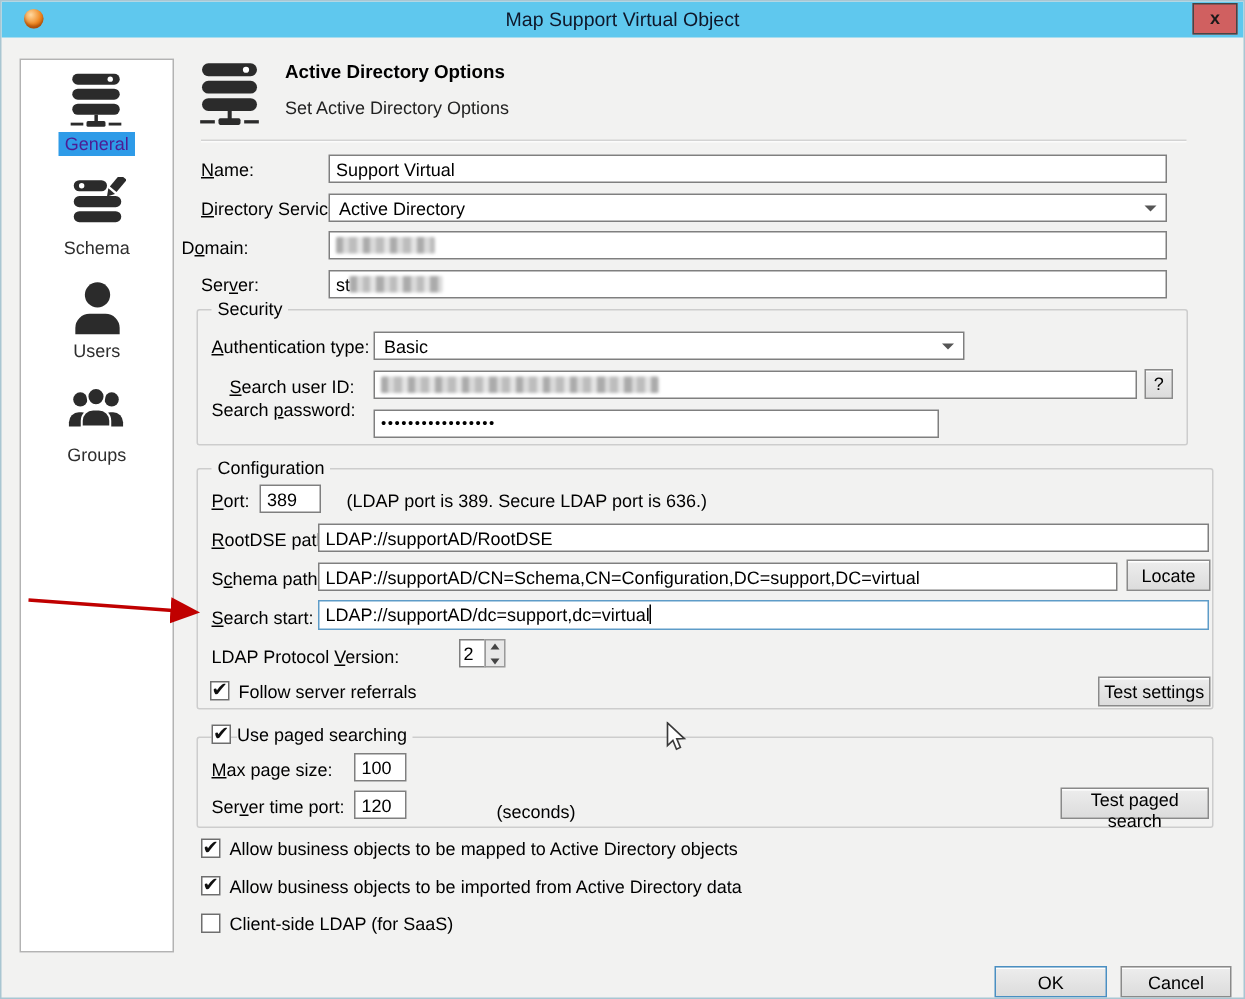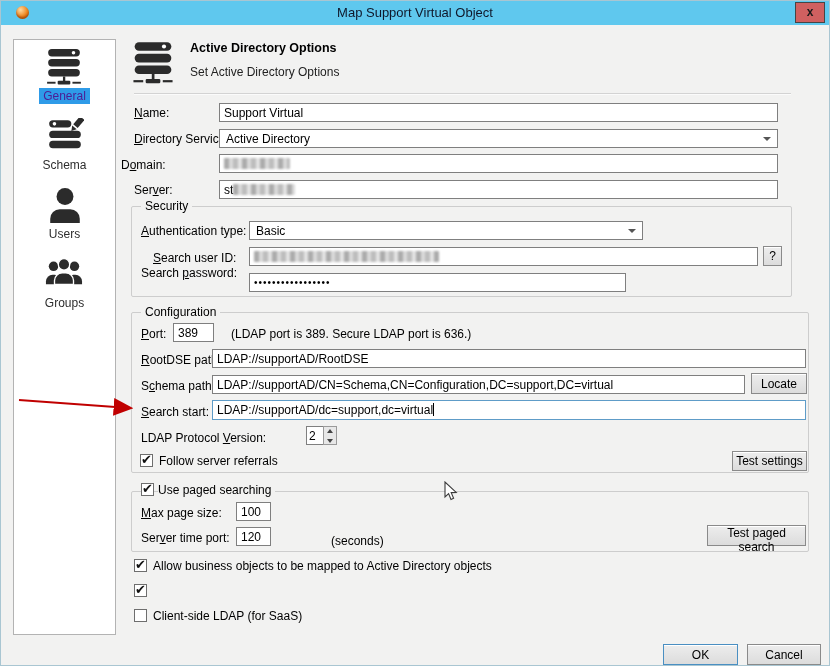--- a/index.html
+++ b/index.html
@@ -223,20 +223,21 @@
 
   <span class="lbl" style="left:140px; top:530px;"><span>Ser</span><span class="mn">v</span><span>er time port:</span></span>
   <div class="tb" style="left:235px; top:526px; width:35px;"><span>120</span></div>
   <span class="note" style="left:330px; top:519px;margin-top:14px;">(seconds)</span>
   <button class="btn" style="left:706px; top:524px; width:99px; height:21px;">Test paged search</button>
 
   <span class="cb" style="left:133px; top:558px;" data-checked="true"></span>
   <span class="cb-label" style="left:152px; top:558px;">Allow business objects to be mapped to Active Directory objects</span>
 
   <span class="cb" style="left:133px; top:583px;" data-checked="true"></span>
+  <span class="cb-label" style="left:152px; top:583px;">Allow business objects to be imported from Active Directory data</span>
 
   <span class="cb" style="left:133px; top:608px;" data-checked="false"></span>
   <span class="cb-label" style="left:152px; top:608px;">Client-side LDAP (for SaaS)</span>
 
   <button class="btn default" style="left:662px; top:643px; width:75px; height:21px;">OK</button>
   <button class="btn" style="left:746px; top:643px; width:74px; height:21px;">Cancel</button>
 
   <svg class="overlay" width="830" height="666">
     <defs>
       <marker id="ah" markerWidth="9" markerHeight="8" refX="7" refY="4" orient="auto">

